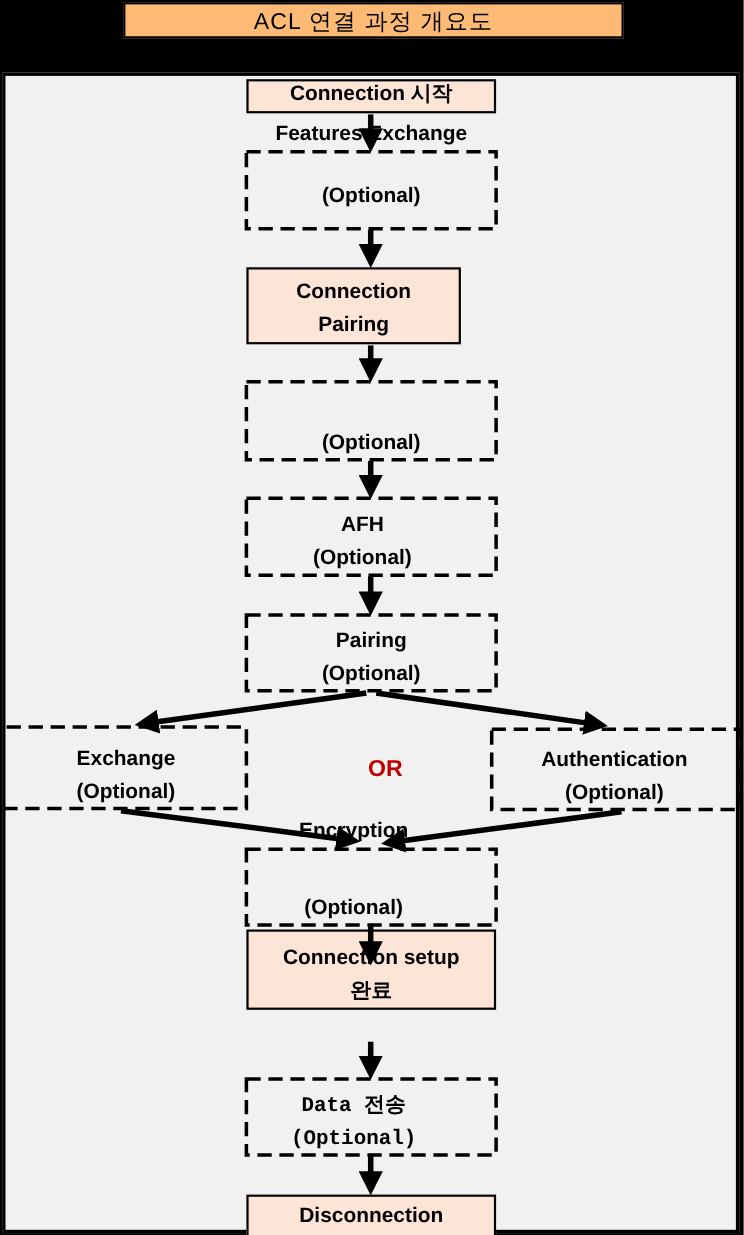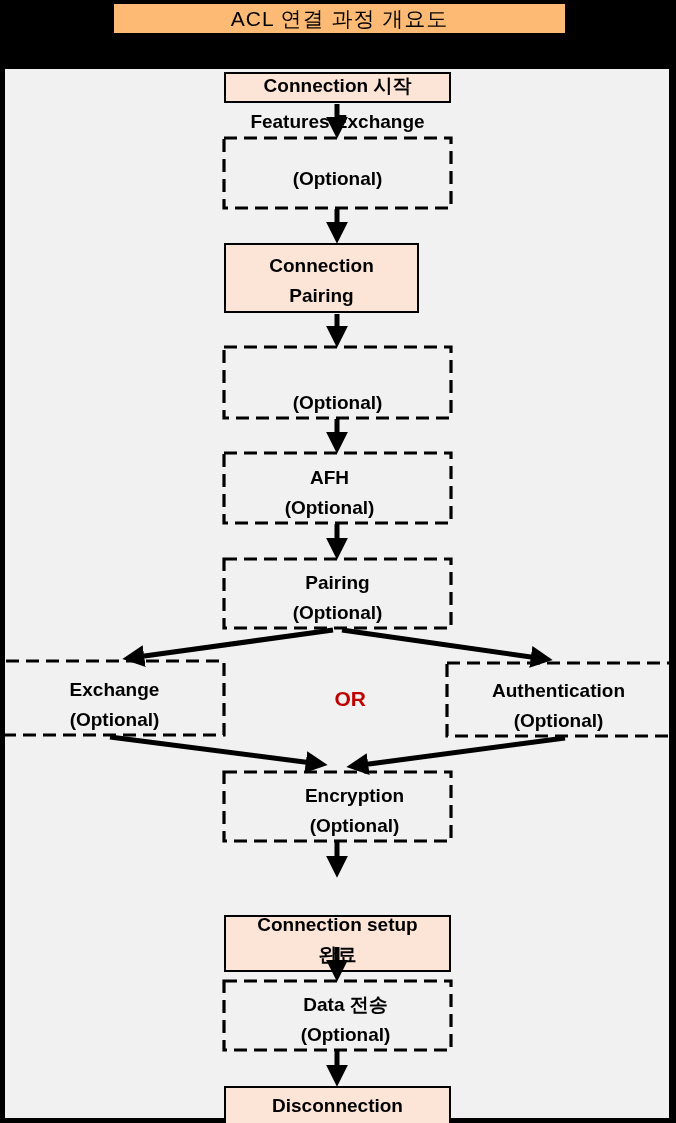--- a/index.html
+++ b/index.html
@@ -44,21 +44,21 @@
 
 <div class="node solid" style="left:224px;top:72px;width:227px;height:31px;">
   <span>Connection 시작</span>
 </div>
 
 <div class="node solid" style="left:224px;top:243px;width:195px;height:70px;">
   <span>Connection</span>
   <span>Pairing</span>
 </div>
 
-<div class="node solid" style="left:224px;top:915px;width:227px;height:57px;">
+<div class="node solid" style="left:224px;top:845px;width:227px;height:73px;">
   <span>Connection setup</span>
   <span>완료</span>
 </div>
 
 <div class="node solid" style="left:224px;top:1086px;width:227px;height:45px;justify-content:flex-start;padding-top:3px;">
   <span>Disconnection</span>
 </div>
 
 <div class="node dashed" style="left:224px;top:124px;width:227px;height:70px;gap:27px;">
   <span>Features Exchange</span>
@@ -82,26 +82,26 @@
 <div class="node dashed" style="left:5px;top:661px;width:219px;height:74px;">
   <span>Exchange</span>
   <span>(Optional)</span>
 </div>
 
 <div class="node dashed" style="left:447px;top:663px;width:223px;height:73px;">
   <span>Authentication</span>
   <span>(Optional)</span>
 </div>
 
-<div class="node dashed" style="left:241px;top:772px;width:227px;height:69px;">
+<div class="node dashed" style="left:208px;top:772px;width:227px;height:69px;gap:40px;">
   <span>Encryption</span>
   <span>(Optional)</span>
 </div>
 
-<div class="node dashed" style="left:232px;top:981px;width:227px;height:69px;">
+<div class="node dashed" style="left:208px;top:981px;width:227px;height:69px;font-family:Liberation Mono, monospace;">
   <span>Data 전송</span>
   <span>(Optional)</span>
 </div>
 
 <div class="or-label">OR</div>
 
 <svg class="overlay" width="676" height="1123" viewBox="0 0 676 1123">
   <defs>
     <marker id="ah" viewBox="0 0 10 10" refX="6.5" refY="5" markerWidth="4.4" markerHeight="4.4" orient="auto">
       <path d="M0,0 L10,5 L0,10 z" fill="#000"></path>

